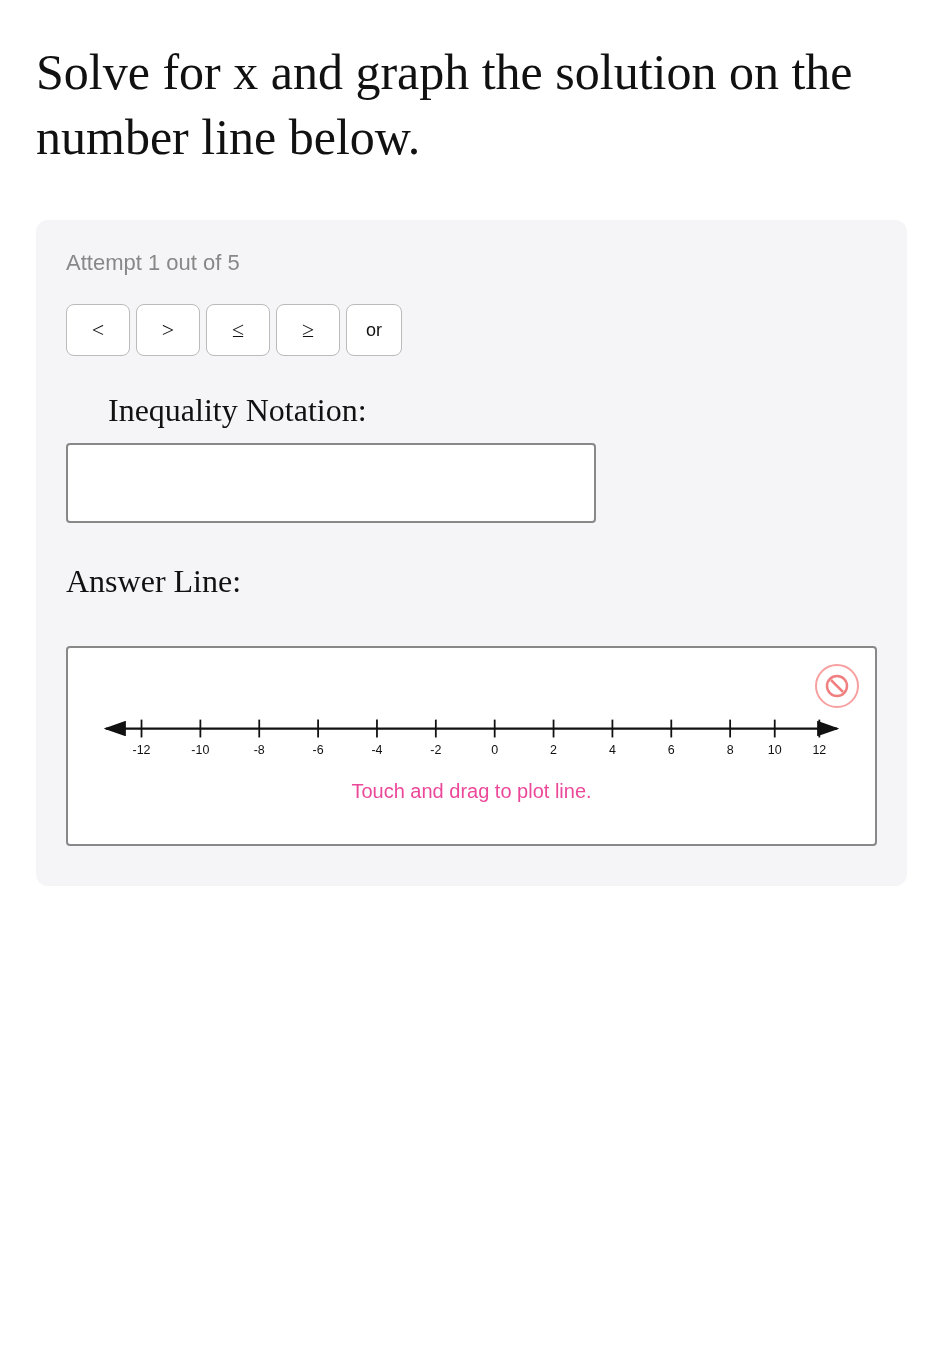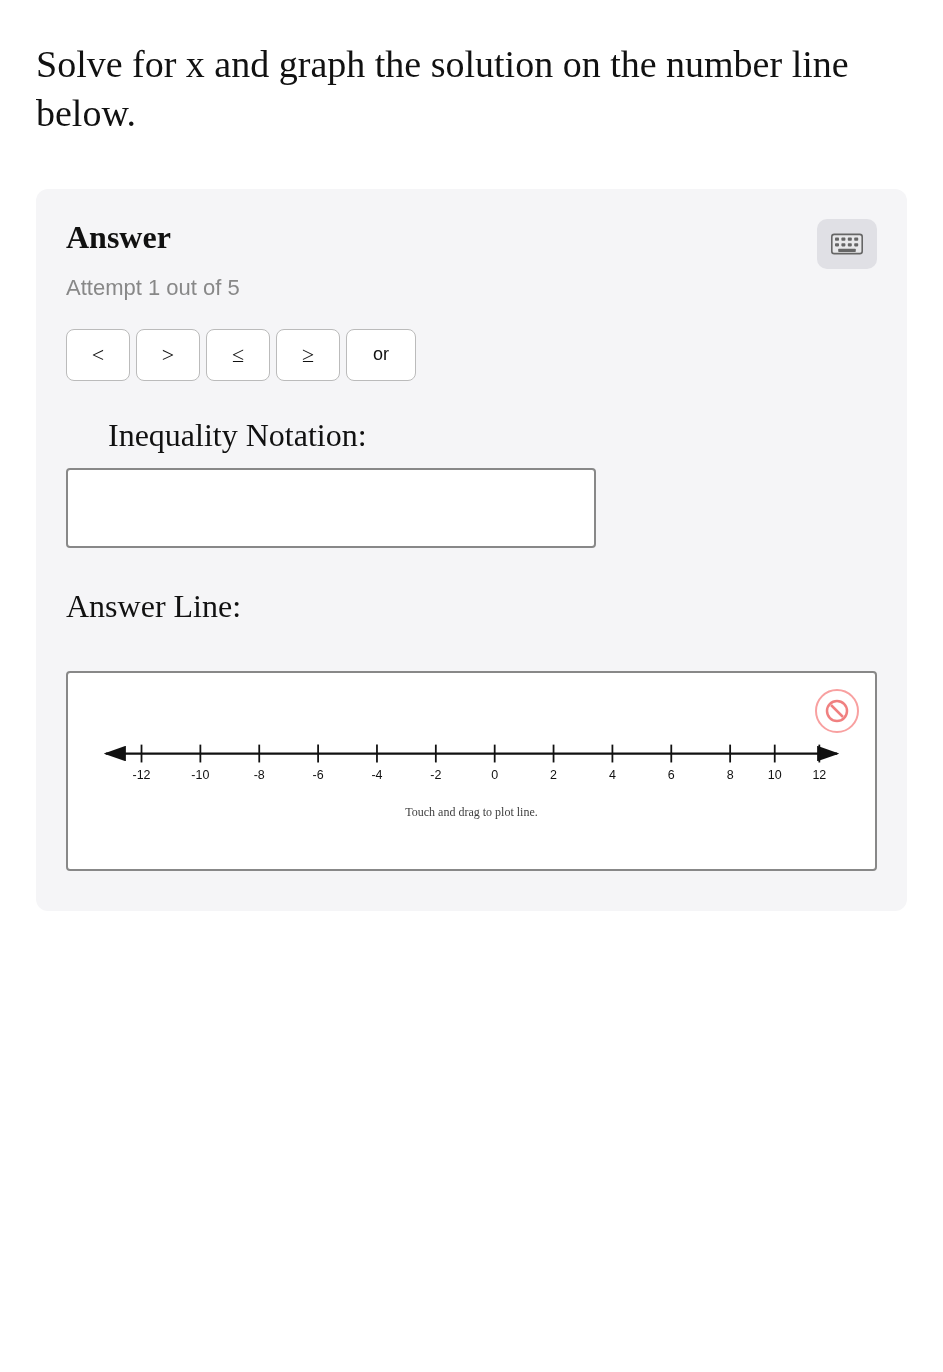--- a/index.html
+++ b/index.html
@@ -6,21 +6,21 @@
     body {
       font-family: Georgia, 'Times New Roman', serif;
       background: #ffffff;
       width: 943px;
       min-height: 1372px;
       padding: 40px 36px;
       color: #111;
     }
 
     .problem-text {
-      font-size: 38px;
+      font-size: 50px;
       line-height: 1.3;
       margin-bottom: 40px;
     }
 
     .math-block {
       font-size: 40px;
       line-height: 1.5;
       margin: 30px 0 50px 40px;
     }
 
@@ -85,21 +85,21 @@
       align-items: center;
       justify-content: center;
       cursor: pointer;
       font-family: Georgia, serif;
       color: #111;
     }
 
     .sym-btn.or-btn {
       font-size: 18px;
       font-family: Arial, sans-serif;
-      width: 70px;
+      width: 56px;
     }
 
     .section-label {
       font-size: 32px;
       font-family: Georgia, serif;
       margin-bottom: 14px;
       margin-left: 42px;
     }
 
     .notation-input-box {
@@ -142,57 +142,39 @@
       cursor: pointer;
     }
 
     .number-line-svg {
       width: 100%;
       margin-top: 30px;
     }
 
     .touch-drag-text {
       text-align: center;
-      font-size: 12px;
-      color: #404040;
-      font-family: Liberation Serif, serif;
+      font-size: 20px;
+      color: #ec4899;
+      font-family: Liberation Sans, sans-serif;
       margin-top: 8px;
     }
 
     .italic { font-style: italic; }
   </style>
 </head>
 <body>
 
 <div>
   <p class="problem-text">Solve for x and graph the solution on the number line below.</p>
 
   <div class="math-block">
   </div>
 </div>
 
 <div class="answer-section">
-  <div class="answer-header">
-    <span class="answer-title">Answer</span>
-    <button class="keyboard-icon-btn" title="keyboard">
-
-      <svg viewBox="0 0 40 26" fill="none" xmlns="http://www.w3.org/2000/svg">
-        <rect x="1" y="1" width="38" height="24" rx="3" stroke="#666" stroke-width="2" fill="#e8e8ea"></rect>
-        <rect x="5" y="5" width="5" height="4" rx="1" fill="#666"></rect>
-        <rect x="13" y="5" width="5" height="4" rx="1" fill="#666"></rect>
-        <rect x="21" y="5" width="5" height="4" rx="1" fill="#666"></rect>
-        <rect x="29" y="5" width="5" height="4" rx="1" fill="#666"></rect>
-        <rect x="5" y="12" width="5" height="4" rx="1" fill="#666"></rect>
-        <rect x="13" y="12" width="5" height="4" rx="1" fill="#666"></rect>
-        <rect x="21" y="12" width="5" height="4" rx="1" fill="#666"></rect>
-        <rect x="29" y="12" width="5" height="4" rx="1" fill="#666"></rect>
-        <rect x="9" y="19" width="22" height="4" rx="1" fill="#666"></rect>
-      </svg>
-    </button>
-  </div>
 
   <p class="attempt-text">Attempt 1 out of 5</p>
 
   <div class="symbol-buttons">
     <button class="sym-btn">&lt;</button>
     <button class="sym-btn">&gt;</button>
     <button class="sym-btn">≤</button>
     <button class="sym-btn">≥</button>
     <button class="sym-btn or-btn">or</button>
   </div>

